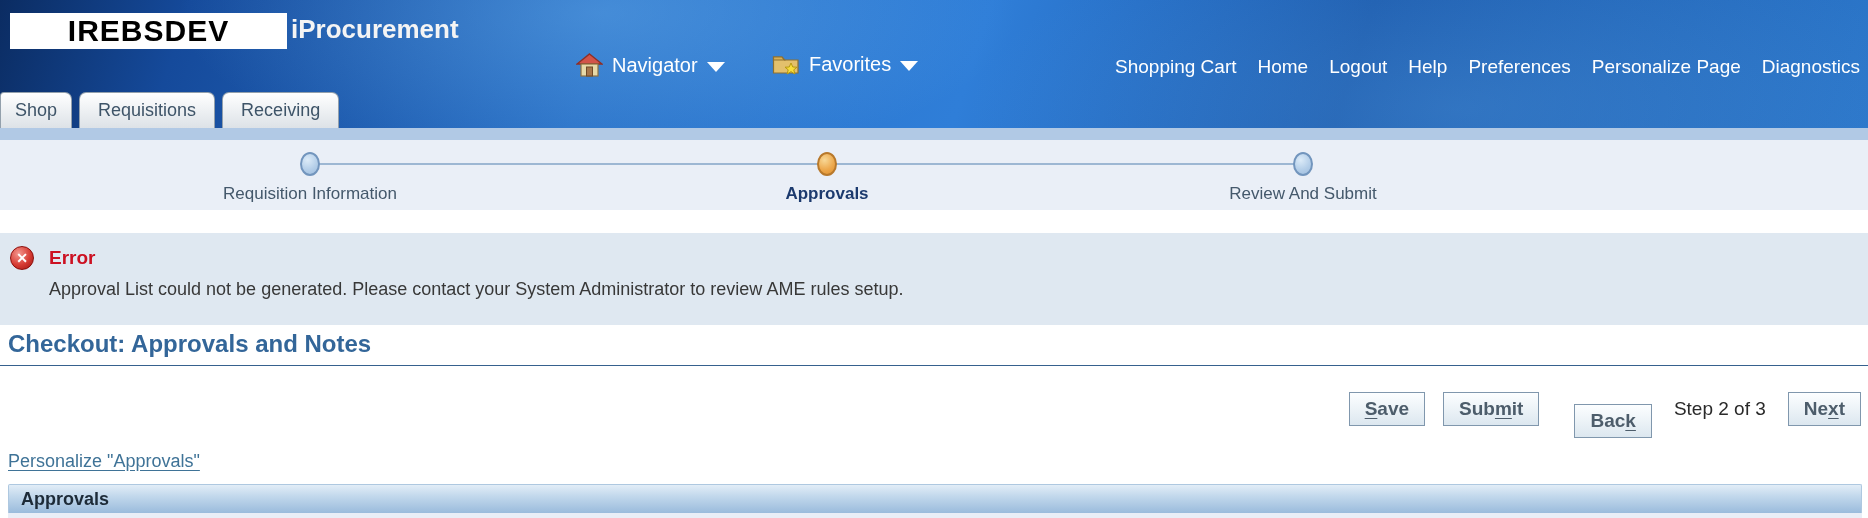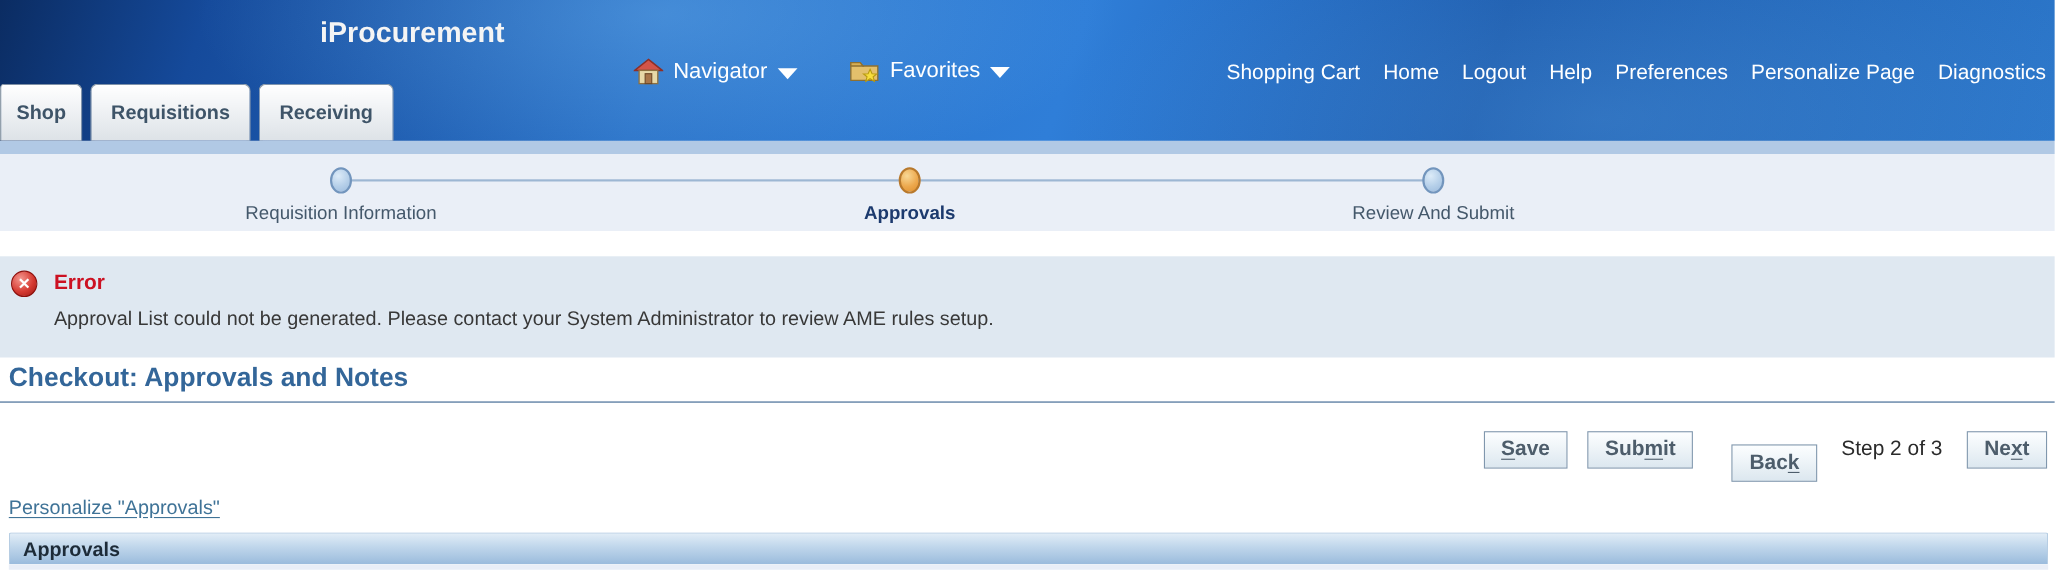--- a/index.html
+++ b/index.html
@@ -24,24 +24,24 @@
   .menu-favorites { left:772px; }
   .caret-down { width:0; height:0; border-left:9px solid transparent;
     border-right:9px solid transparent; border-top:10px solid #ffffff; margin-top:3px; }
 
   .global-links { position:absolute; top:56px; right:8px; display:flex; gap:21px;
     color:#ffffff; font-size:19px; }
   .global-links span { cursor:pointer; white-space:nowrap; }
 
   
   .tabs { position:absolute; left:0; bottom:0; display:flex; gap:7px; }
-  .tab { height:52px; padding:0 18px; display:flex; align-items:center;
+  .tab { height:36px; padding:0 18px; display:flex; align-items:center;
     background:linear-gradient(#ffffff 0%, #eceff2 55%, #dde2e7 100%);
     border:1px solid #93a0ac; border-bottom:none; border-radius:7px 7px 0 0;
-    font-size:18px; font-weight:bold; color:#3e5468; cursor:pointer;text-align:right; }
+    font-size:18px; font-weight:normal; color:#3e5468; cursor:pointer;text-align:right; }
   .tab:first-child { border-radius:4px 7px 0 0; padding:0 14px; }
 
   .tab-strip { width:100%; height:12px; background:#b1c9e5; }
 
   
   .train { position:relative; width:100%; height:70px; background:#eaeff7; }
   .train-line { position:absolute; top:23px; height:2px; background:#9db7d3;
     left:310px; width:993px; }
   .train-stop { position:absolute; top:12px; width:20px; height:24px; border-radius:50%;
     transform:translateX(-50%); }
@@ -92,20 +92,23 @@
   .section-title { font-size:18px; font-weight:bold; color:#1d2b38; }
   .section-body { height:29px; background:#e9eef7; }
 </style>
 </head>
 <body>
 
 
 
 
 <div class="header">
+  <div class="logo-box">
+    <span class="logo-text">IREBSDEV</span>
+  </div>
   <span class="app-title">iProcurement</span>
 
   <div class="menu-group menu-navigator">
     <span style="display:flex;">
       <svg width="27" height="27" viewBox="0 0 27 27">
         <polygon points="13.5,2 26,12 1,12" fill="#d35449" stroke="#8e2f27" stroke-width="1.4"></polygon>
         <rect x="5" y="12" width="17" height="12" fill="#e7d9a8" stroke="#8e7040" stroke-width="1.2"></rect>
         <rect x="10.5" y="15" width="6" height="9" fill="#a8764a" stroke="#6e4a28" stroke-width="1"></rect>
       </svg>
     </span>

